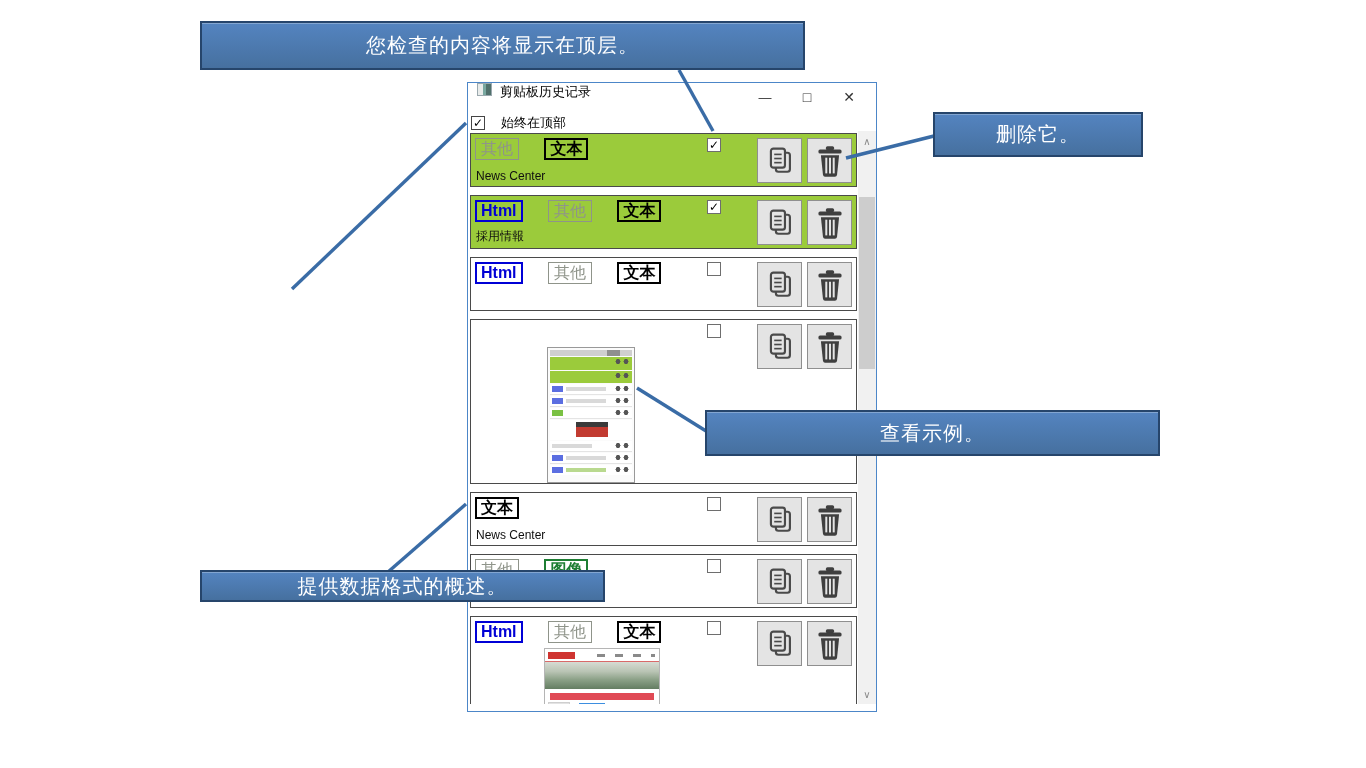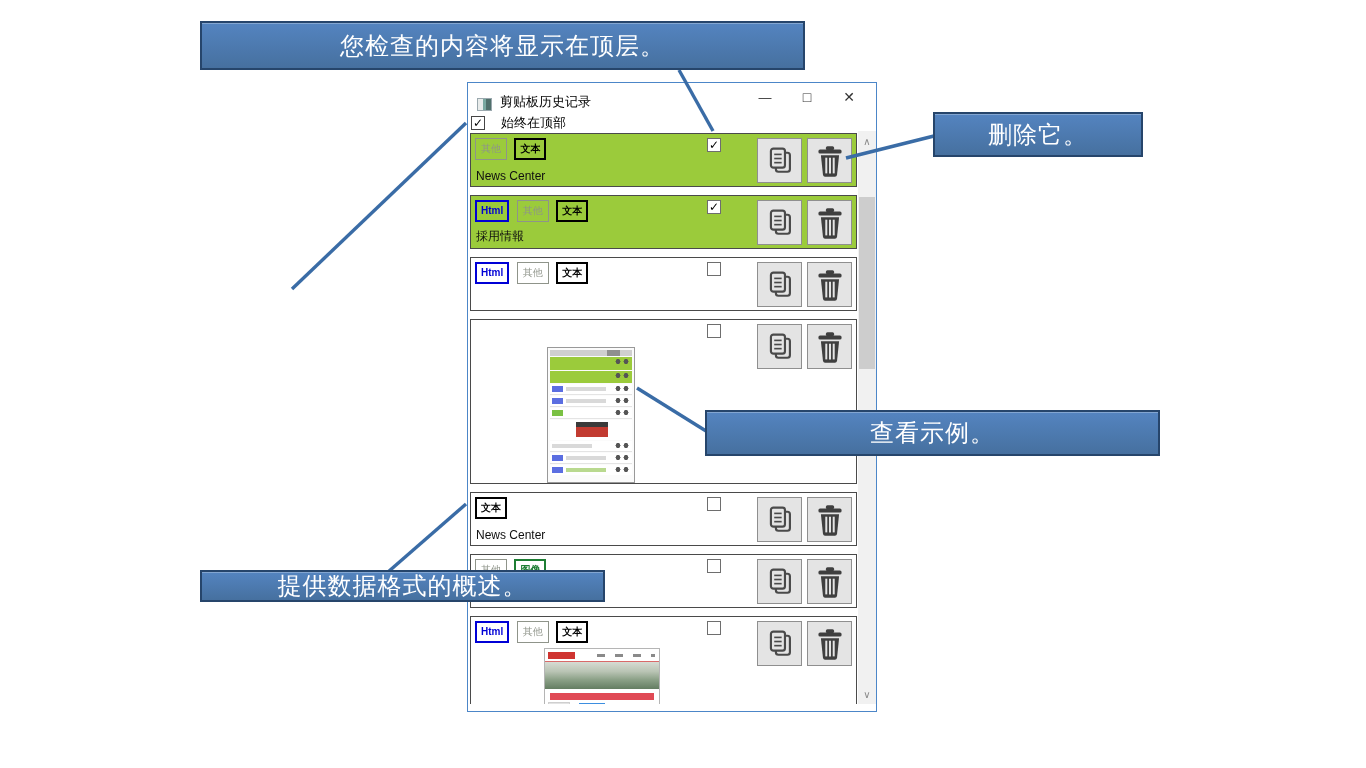--- a/index.html
+++ b/index.html
@@ -3,42 +3,42 @@
 <meta charset="utf-8">
 <style>
   * { margin:0; padding:0; box-sizing:border-box; }
   body { background:#ffffff; font-family:"Liberation Sans","DejaVu Sans",sans-serif; }
   .canvas { position:relative; width:1366px; height:768px; background:#ffffff; overflow:hidden; }
 
   
   .appwin { position:absolute; left:467px; top:82px; width:410px; height:630px;
             background:#ffffff; border:1px solid #4C86C8; z-index:1; }
   .titlebar { position:absolute; left:0; top:0; width:100%; height:28px; background:#ffffff;
-              display:flex; align-items:flex-end; padding-left:9px; }
+              display:flex; align-items:flex-start; padding-left:9px; }
   .appicon { width:15px; height:13px; border:1px solid #9aa8ae; margin-right:8px;
              background:linear-gradient(90deg,#e9eceb 0 35%,#79a8a0 35% 65%,#50706b 65% 100%); }
   .apptitle { font-size:13px; color:#000; }
   .wincontrols { position:absolute; right:6px; top:0; height:28px; display:flex; }
   .wctrl { width:42px; height:28px; display:flex; align-items:center; justify-content:center;
            font-size:13px; color:#333; }
   .wctrl.max { font-size:14px; }
   .wctrl.close { font-size:14px; }
 
   .topcheck { position:absolute; left:3px; top:31px; display:flex; align-items:center; }
   .cbx { width:14px; height:14px; border:1px solid #454545; background:#fff; font-size:12px;
          line-height:12px; text-align:center; color:#000; font-weight:bold; }
   .topcheck .lbl { font-size:13px; color:#000; margin-left:16px; }
 
   
   .item { position:absolute; left:2px; width:387px; background:#fff;
           border:1px solid #4a4a4a; overflow:hidden; }
   .item.hl { background:#9BCB3B; }
   .tagrow { position:absolute; left:4px; top:4px; white-space:nowrap; }
-  .tag { display:inline-block; padding:1px 4px; font-size:10px; line-height:16px;
-         margin-right:3px; vertical-align:top; }
+  .tag { display:inline-block; padding:1px 4px; font-size:16px; line-height:16px;
+         margin-right:21px; vertical-align:top; }
   .tag.t-html  { border:2px solid #0000D6; color:#0000D6; font-weight:bold; }
   .tag.t-other { border:1px solid #8F948A; color:#8F948A; padding:2px 5px; }
   .tag.t-text  { border:2px solid #000000; color:#000000; font-weight:bold; }
   .tag.t-image { border:2px solid #1E7E34; color:#1E7E34; font-weight:bold; }
   .icb { position:absolute; left:236px; top:4px; width:14px; height:14px;
          border:1px solid #6e6e6e; background:#fff; font-size:12px; line-height:12px;
          text-align:center; color:#000; font-weight:bold; }
   .ibtn { position:absolute; top:4px; width:45px; height:45px; background:#E4E4E4;
           border:1px solid #8f8f8f; display:flex; align-items:center; justify-content:center; }
   .ibtn.copy { left:286px; } .ibtn.trash { left:336px; }
@@ -73,21 +73,21 @@
               background:linear-gradient(180deg,#d7dcd4 0%,#b9c4b4 35%,#8ca188 65%,#647d62 100%); }
   .wt-band { margin:4px auto 0; width:92%; height:7px; background:#e04a55; }
   .wt-foot { position:relative; height:12px; }
   .wt-box { position:absolute; left:3px; top:2px; width:22px; height:8px; background:#e3e3e3;
             border:1px solid #cfcfcf; }
   .wt-link { position:absolute; left:34px; top:3px; width:26px; height:6px; background:#3d8fe0; }
 
   
   .callout { position:absolute; z-index:5; background:linear-gradient(180deg,#5484C0,#46709F);
              border:2px solid #26456B; display:flex; align-items:center; justify-content:center;
-             color:#ffffff; font-size:24px; letter-spacing:1px;
+             color:#ffffff; font-size:20px; letter-spacing:1px;
              box-shadow:inset 0 1px 0 rgba(255,255,255,.28); }
   .connectors { position:absolute; left:0; top:0; width:1366px; height:768px; z-index:4;
                 pointer-events:none; }
 
   svg.gly { display:block; }
 </style>
 </head>
 <body>
 
 <div class="canvas">

